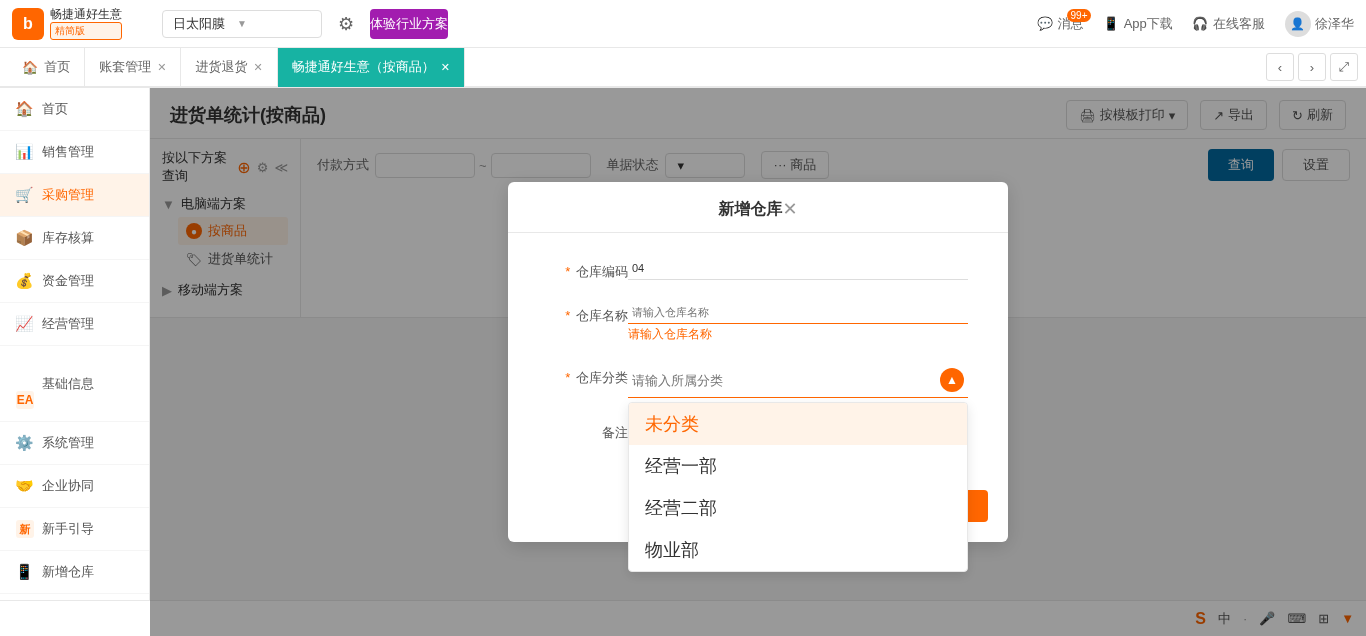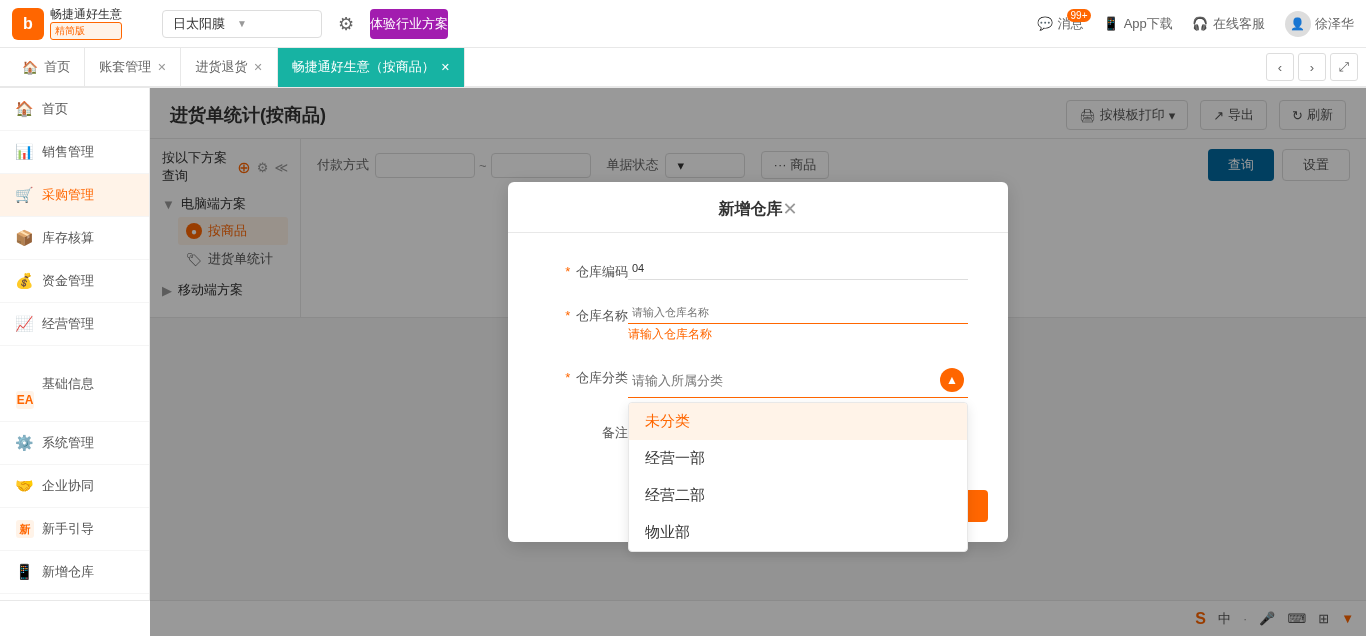--- a/index.html
+++ b/index.html
@@ -282,21 +282,21 @@
       border: 1px solid #e8e8e8;
       border-radius: 4px;
       box-shadow: 0 4px 12px rgba(0,0,0,0.1);
       z-index: 200;
       overflow: hidden;
     }
     .dropdown-item {
       padding: 9px 16px;
       cursor: pointer;
       color: #333;
-      font-size: 15px;
+      font-size: 18px;
     }
     .dropdown-item.selected { background: #fff3e8; color: #f60; }
 
     .modal-footer {
       display: flex;
       justify-content: flex-end;
       padding: 12px 20px 20px;
       gap: 10px;
     }
     .btn-save {

